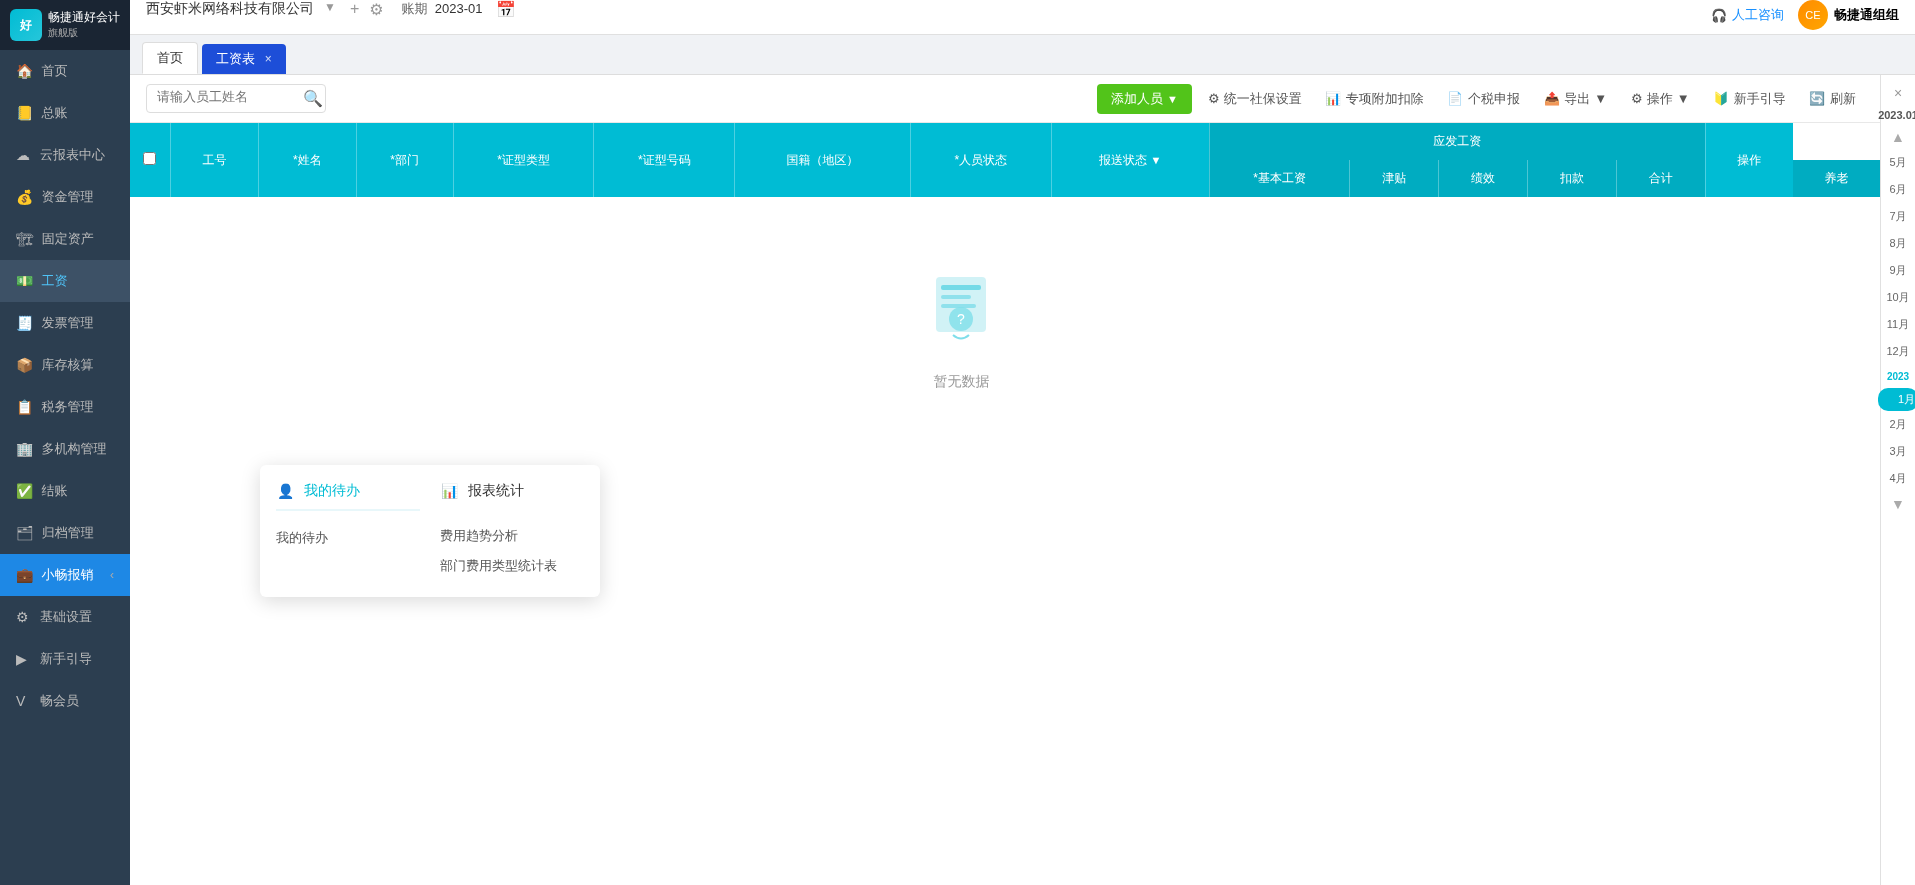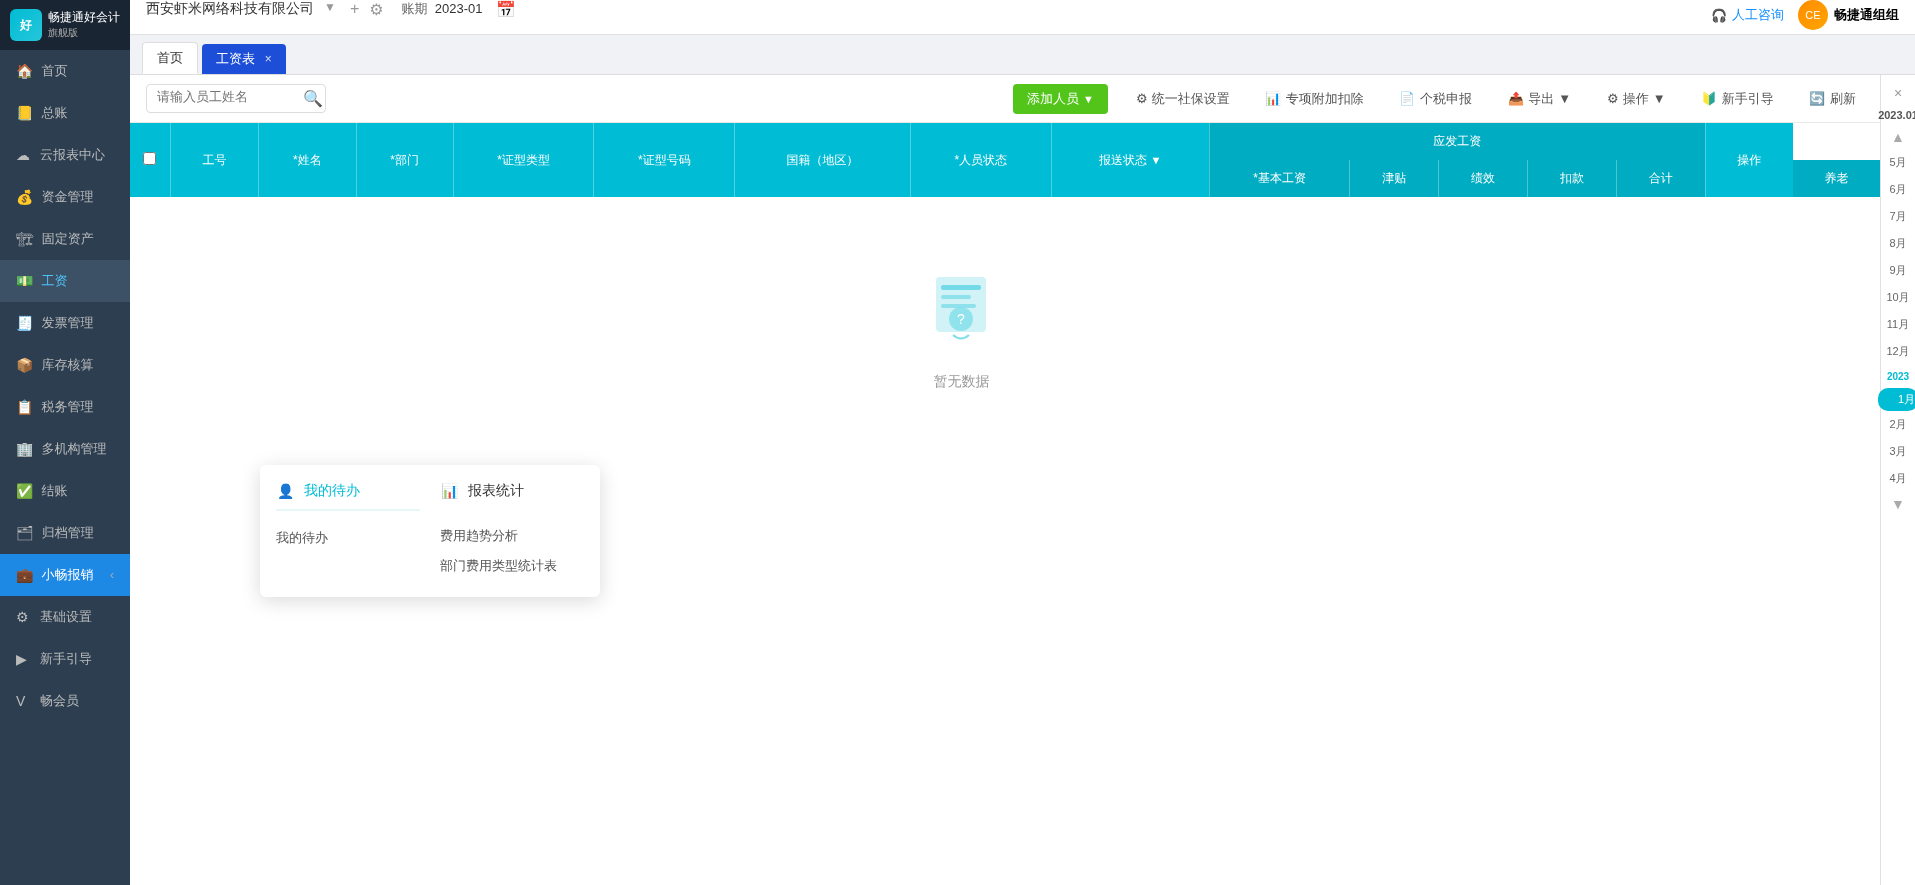--- a/index.html
+++ b/index.html
@@ -132,21 +132,21 @@
       display: flex; align-items: flex-start;
       border: 1px solid #ddd; border-radius: 4px;
       padding: 4px 10px; gap: 6px;
       background: white;
       width: 180px;
     }
     .search-input {
       border: none; outline: none; font-size: 13px; color: #999; width: 140px;
       background: transparent;
     }
-    .toolbar-right { margin-left: auto; display: flex; align-items: center; gap: 20px; }
+    .toolbar-right { margin-left: auto; display: flex; align-items: center; gap: 8px; }
     .btn-add-person {
       background: #52c41a;
       color: white;
       border: none;
       border-radius: 4px;
       padding: 6px 14px;
       font-size: 13px;
       cursor: pointer;
       display: flex; align-items: center; gap: 4px;
     }

